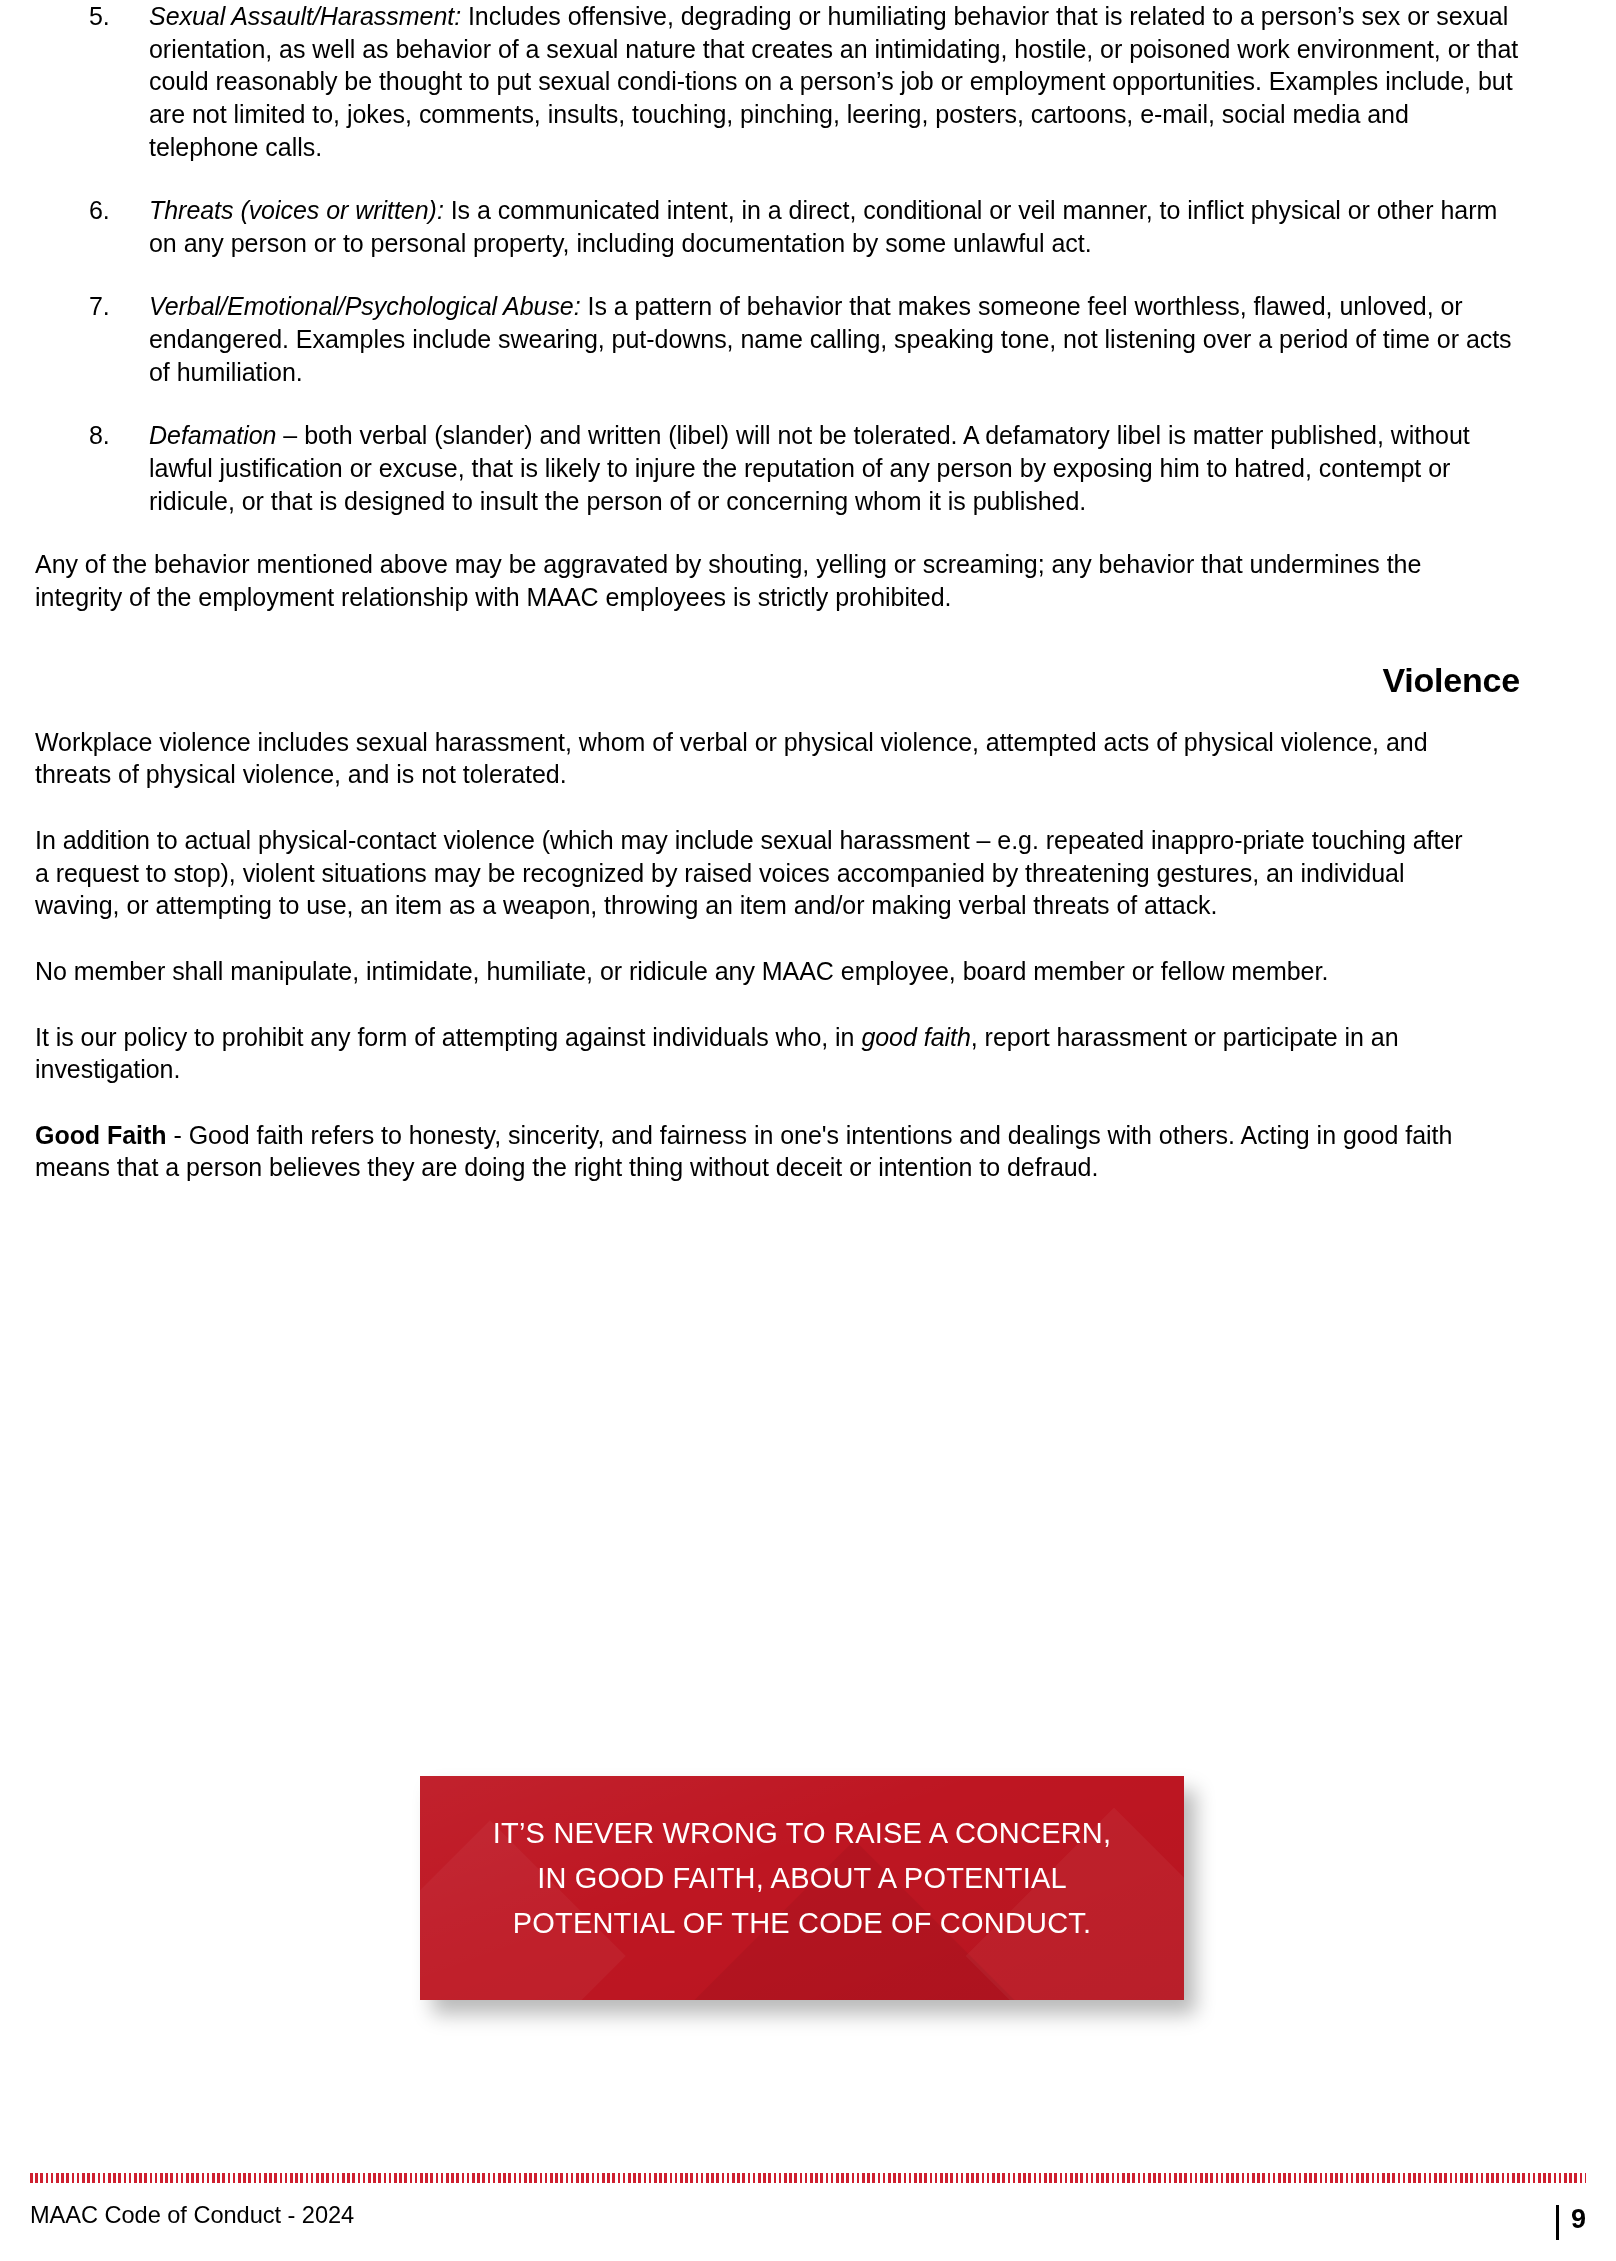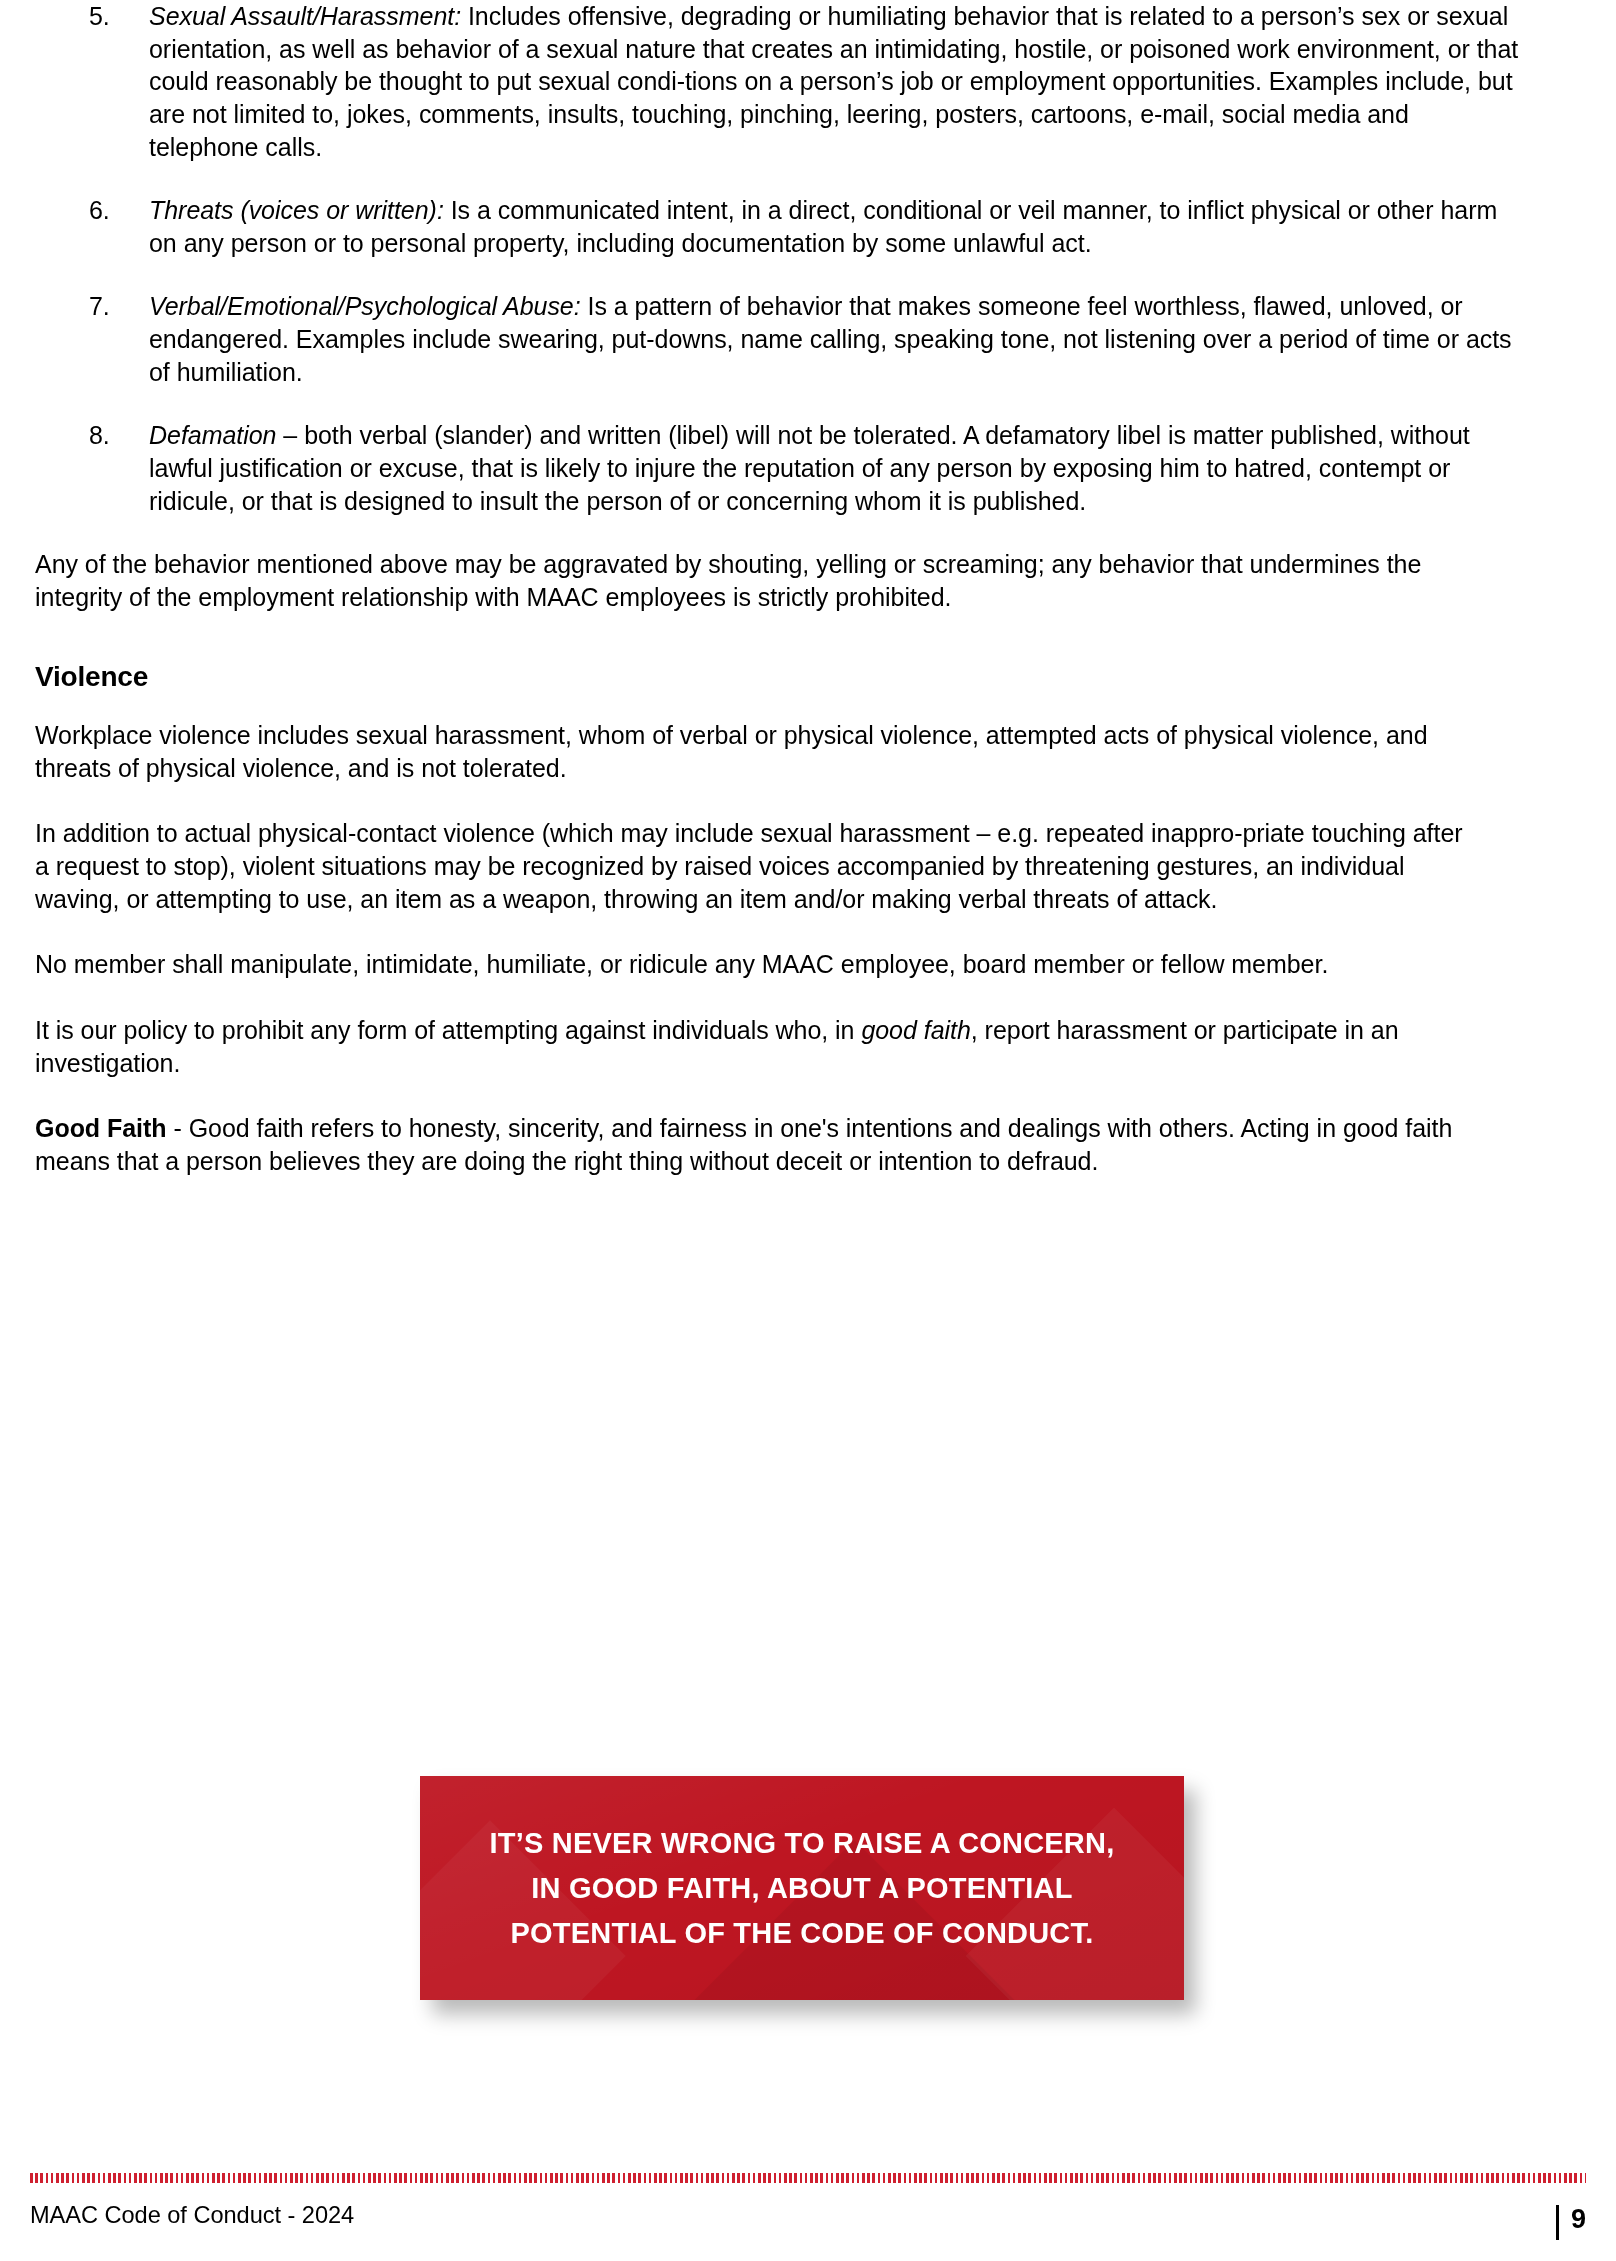--- a/index.html
+++ b/index.html
@@ -64,25 +64,26 @@
     line-height: 1.305;
     margin: 0 0 33px 0;
     width: 1446px;
     letter-spacing: -0.04px;
   }
   p.body .it { font-style: italic; }
   p.body .bd { font-weight: bold; }
 
   
   h2.section {
-    font-size: 28px;
+    font-size: 34px;
     font-weight: bold;
     margin: 49px 0 26px 0;
     line-height: 1.1;
     letter-spacing: -0.2px;
+    text-align: right;
   }
 
   
   .callout-wrap {
     position: absolute;
     left: 420px;
     top: 1776px;
     width: 764px;
     height: 224px;
   }
@@ -122,23 +123,23 @@
     width: 100%; height: 100%;
     background: linear-gradient(160deg, rgba(255,255,255,0.05) 0%, rgba(255,255,255,0) 42%, rgba(0,0,0,0.045) 100%);
   }
   .callout-text {
     position: relative;
     z-index: 3;
     color: #ffffff;
     text-align: center;
     font-size: 29px;
     line-height: 1.55;
-    padding-top: 45px;
+    padding-top: 35px;
     letter-spacing: 0.2px;
-    font-weight: bold;
+    font-weight: normal;
   }
   .callout-text .cline { display: block; }
 
   
   .footer {
     position: absolute;
     left: 30px;
     right: 30px;
     bottom: 24.5px;
   }

